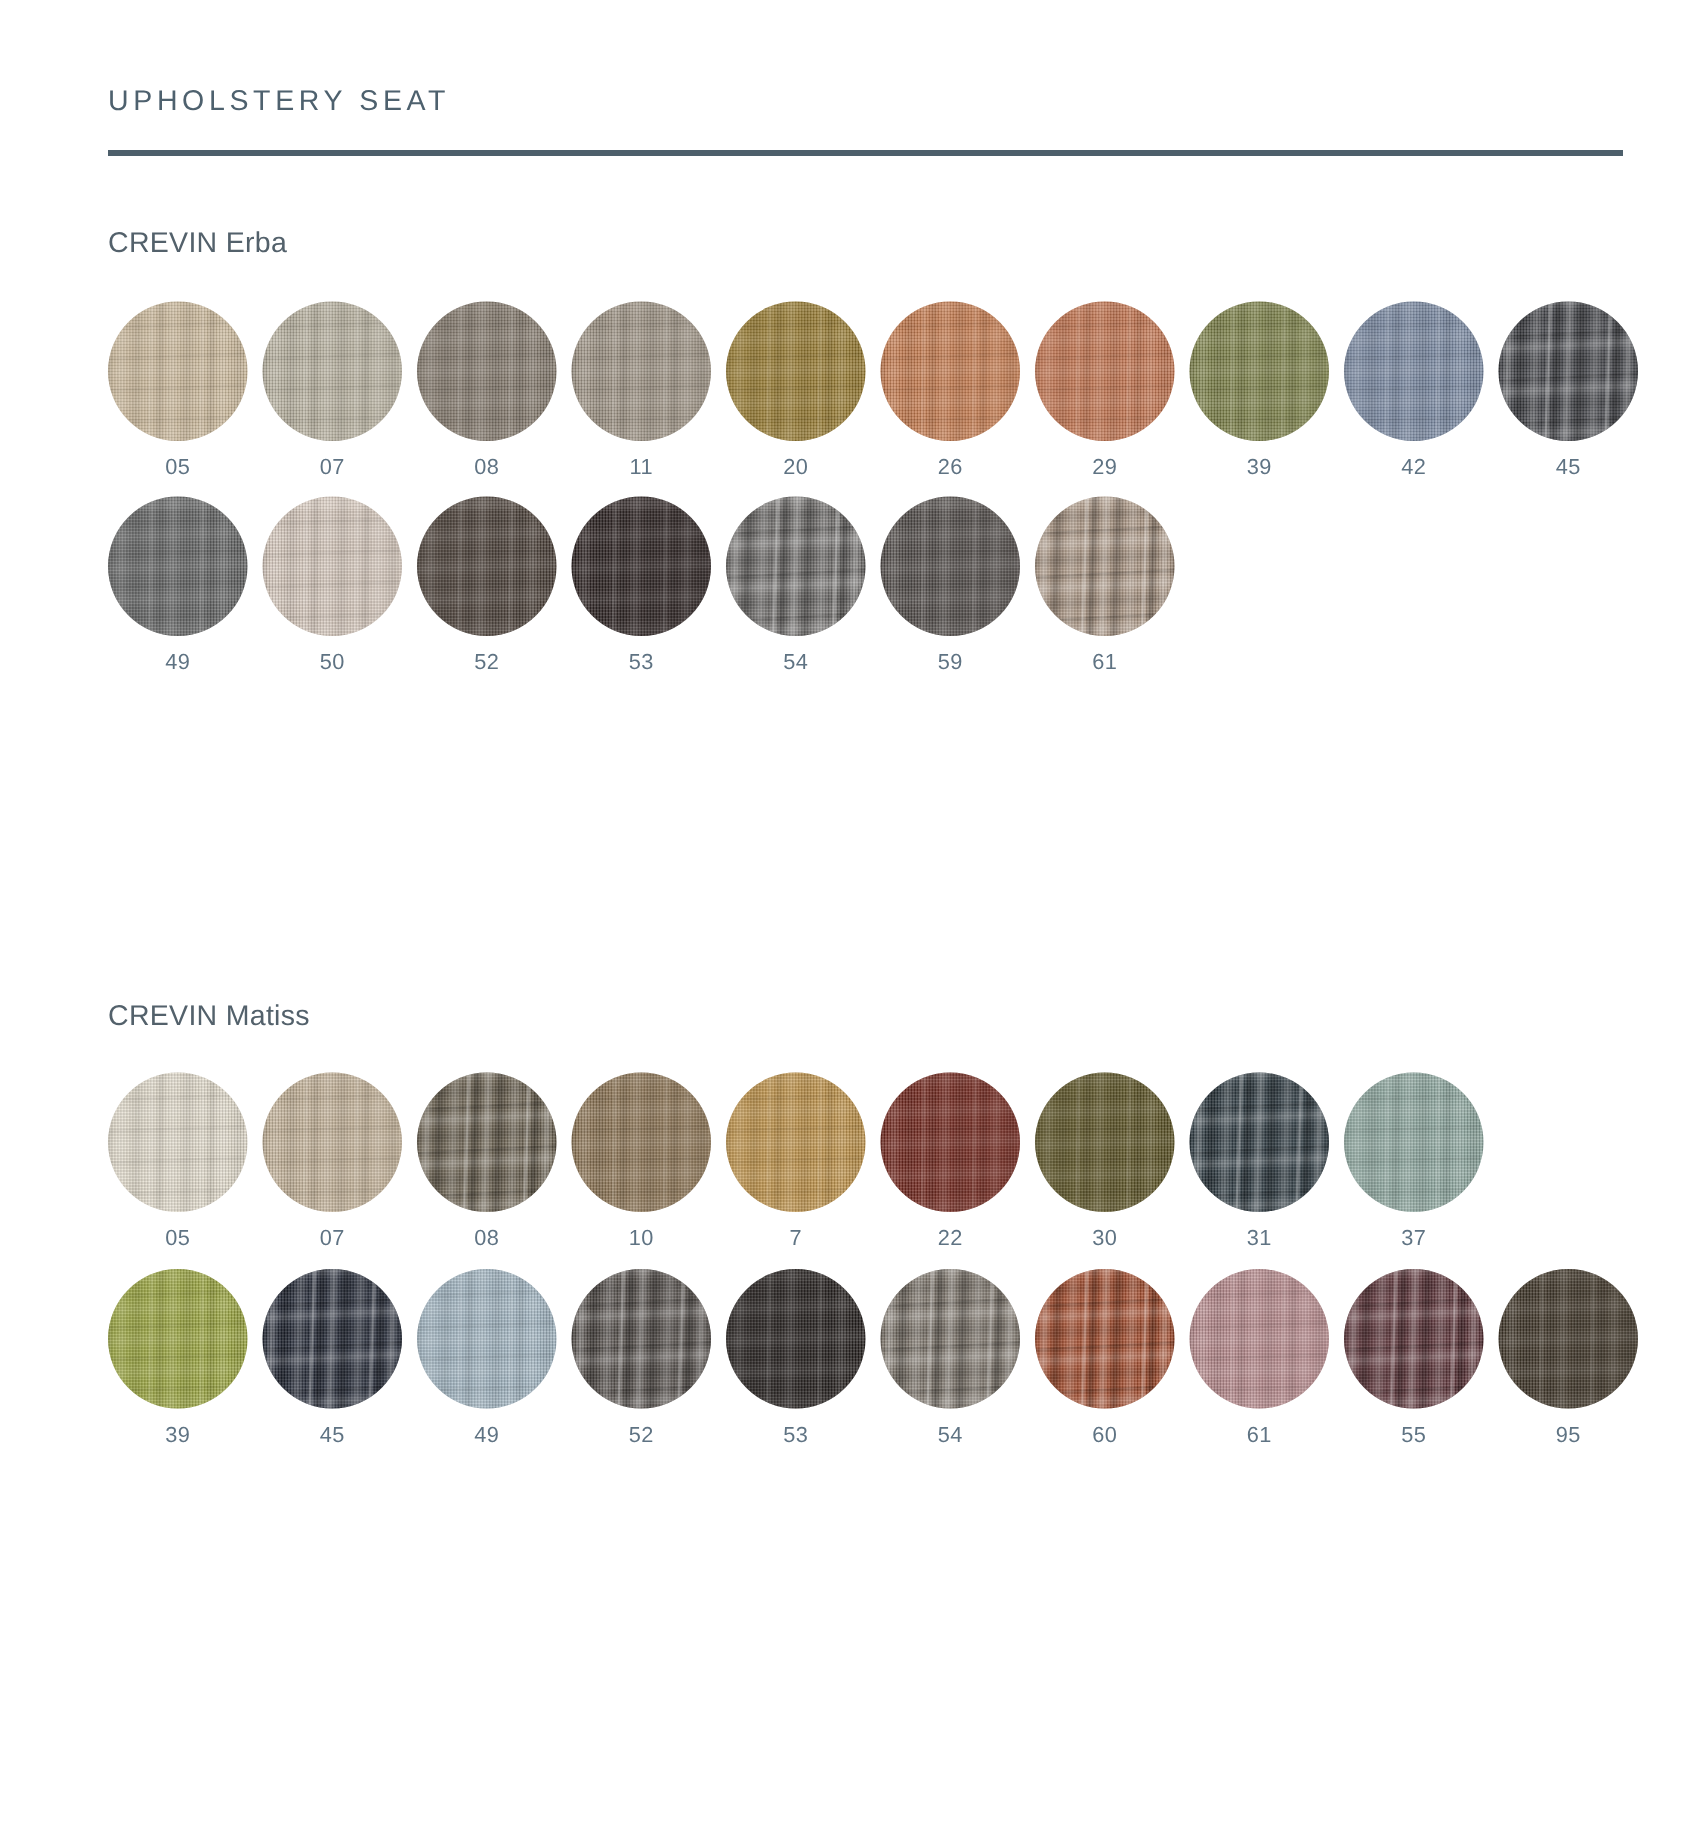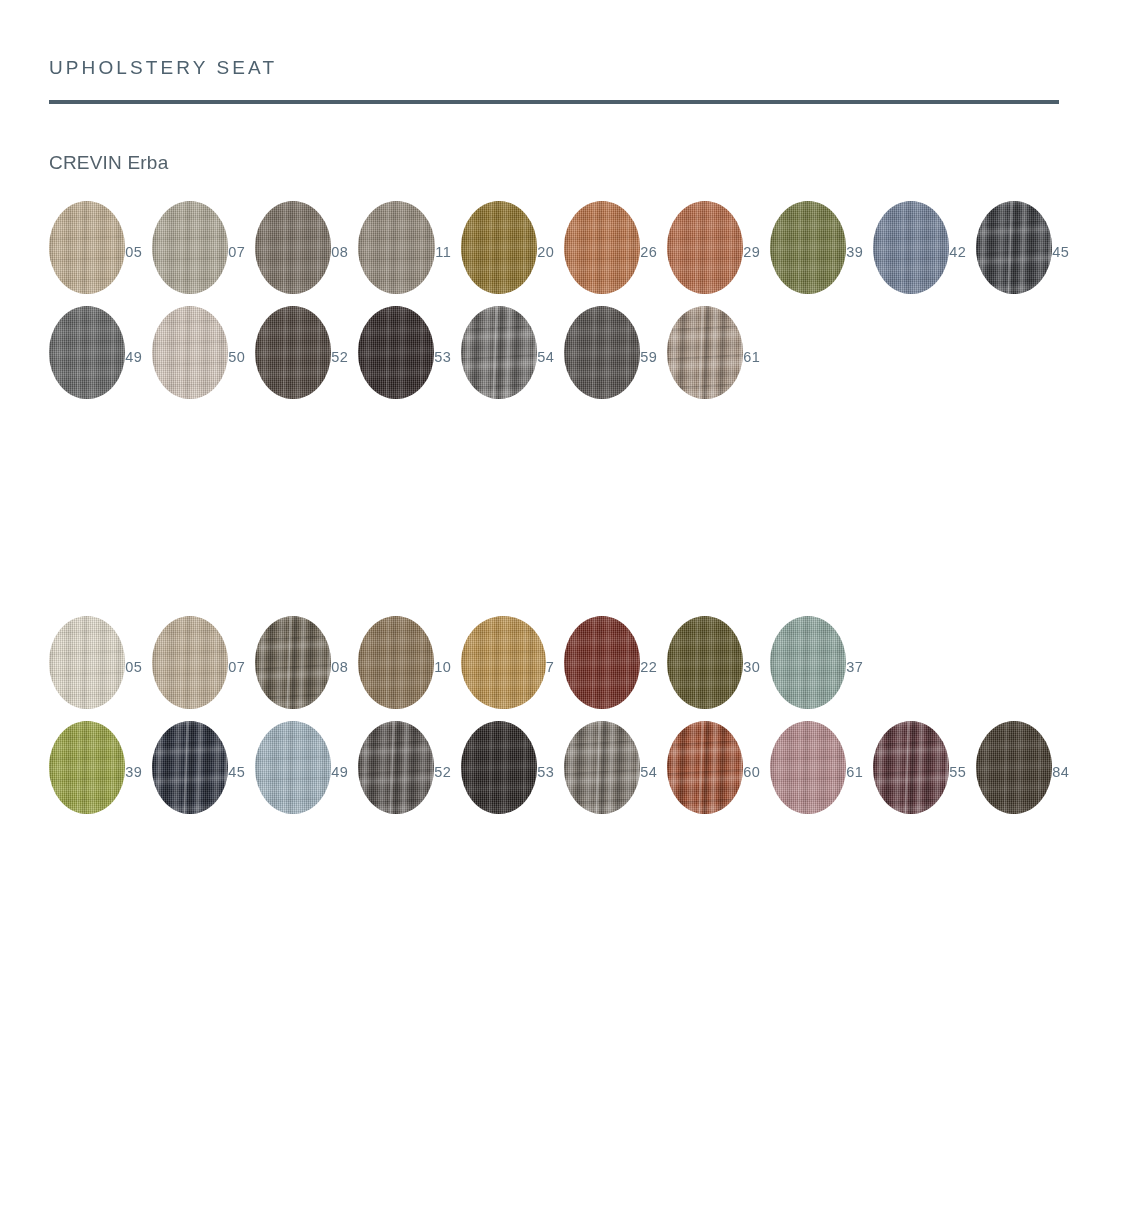--- a/index.html
+++ b/index.html
@@ -14,21 +14,21 @@
     font-family: "Liberation Sans", sans-serif;
     -webkit-font-smoothing: antialiased;
     overflow: hidden;
   }
 
   .page {
     position: relative;
     width: 1130px;
     height: 1224px;
     box-sizing: border-box;
-    padding: 0 49px;
+    padding: 0 72px;
   }
 
   
   .page-title {
     margin: 0;
     padding-top: 58px;
     font-size: 19px;
     font-weight: 400;
     letter-spacing: 3.1px;
     color: #4e616e;
@@ -61,21 +61,21 @@
   
   .swatch-row {
     display: flex;
     flex-wrap: nowrap;
     margin-bottom: 12px;
   }
   .swatch {
     width: 93px;
     margin-right: 10px;
     display: flex;
-    flex-direction: row;
+    flex-direction: column;
     align-items: center;
   }
   .swatch:last-child { margin-right: 0; }
 
   .swatch-disc {
     position: relative;
     width: 93px;
     height: 93px;
     border-radius: 50%;
     overflow: hidden;
@@ -219,20 +219,21 @@
           </div>
           <div class="swatch">
             <div class="swatch-disc coarse" style="background-color: rgb(171, 150, 131);"></div>
             <div class="swatch-label">61</div>
           </div>
         </div>
       </div>
   </div>
 
   <div class="section section-matiss">
+    <h2 class="section-title">CREVIN Matiss</h2>
     <div class="rows">
         <div class="swatch-row">
           <div class="swatch">
             <div class="swatch-disc" style="background-color: rgb(228, 221, 205);"></div>
             <div class="swatch-label">05</div>
           </div>
           <div class="swatch">
             <div class="swatch-disc" style="background-color: rgb(197, 179, 153);"></div>
             <div class="swatch-label">07</div>
           </div>
@@ -250,20 +251,24 @@
           </div>
           <div class="swatch">
             <div class="swatch-disc" style="background-color: rgb(115, 38, 28);"></div>
             <div class="swatch-label">22</div>
           </div>
           <div class="swatch">
             <div class="swatch-disc" style="background-color: rgb(92, 83, 36);"></div>
             <div class="swatch-label">30</div>
           </div>
           <div class="swatch">
+            <div class="swatch-disc coarse" style="background-color: rgb(45, 58, 66);"></div>
+            <div class="swatch-label">31</div>
+          </div>
+          <div class="swatch">
             <div class="swatch-disc" style="background-color: rgb(143, 169, 161);"></div>
             <div class="swatch-label">37</div>
           </div>
         </div>
         <div class="swatch-row">
           <div class="swatch">
             <div class="swatch-disc" style="background-color: rgb(155, 166, 63);"></div>
             <div class="swatch-label">39</div>
           </div>
           <div class="swatch">
@@ -293,19 +298,19 @@
           <div class="swatch">
             <div class="swatch-disc" style="background-color: rgb(185, 139, 142);"></div>
             <div class="swatch-label">61</div>
           </div>
           <div class="swatch">
             <div class="swatch-disc coarse" style="background-color: rgb(93, 51, 56);"></div>
             <div class="swatch-label">55</div>
           </div>
           <div class="swatch">
             <div class="swatch-disc" style="background-color: rgb(63, 53, 39);"></div>
-            <div class="swatch-label">84</div>
+            <div class="swatch-label">95</div>
           </div>
         </div>
       </div>
   </div>
 
 </div>
 
 </body></html>

